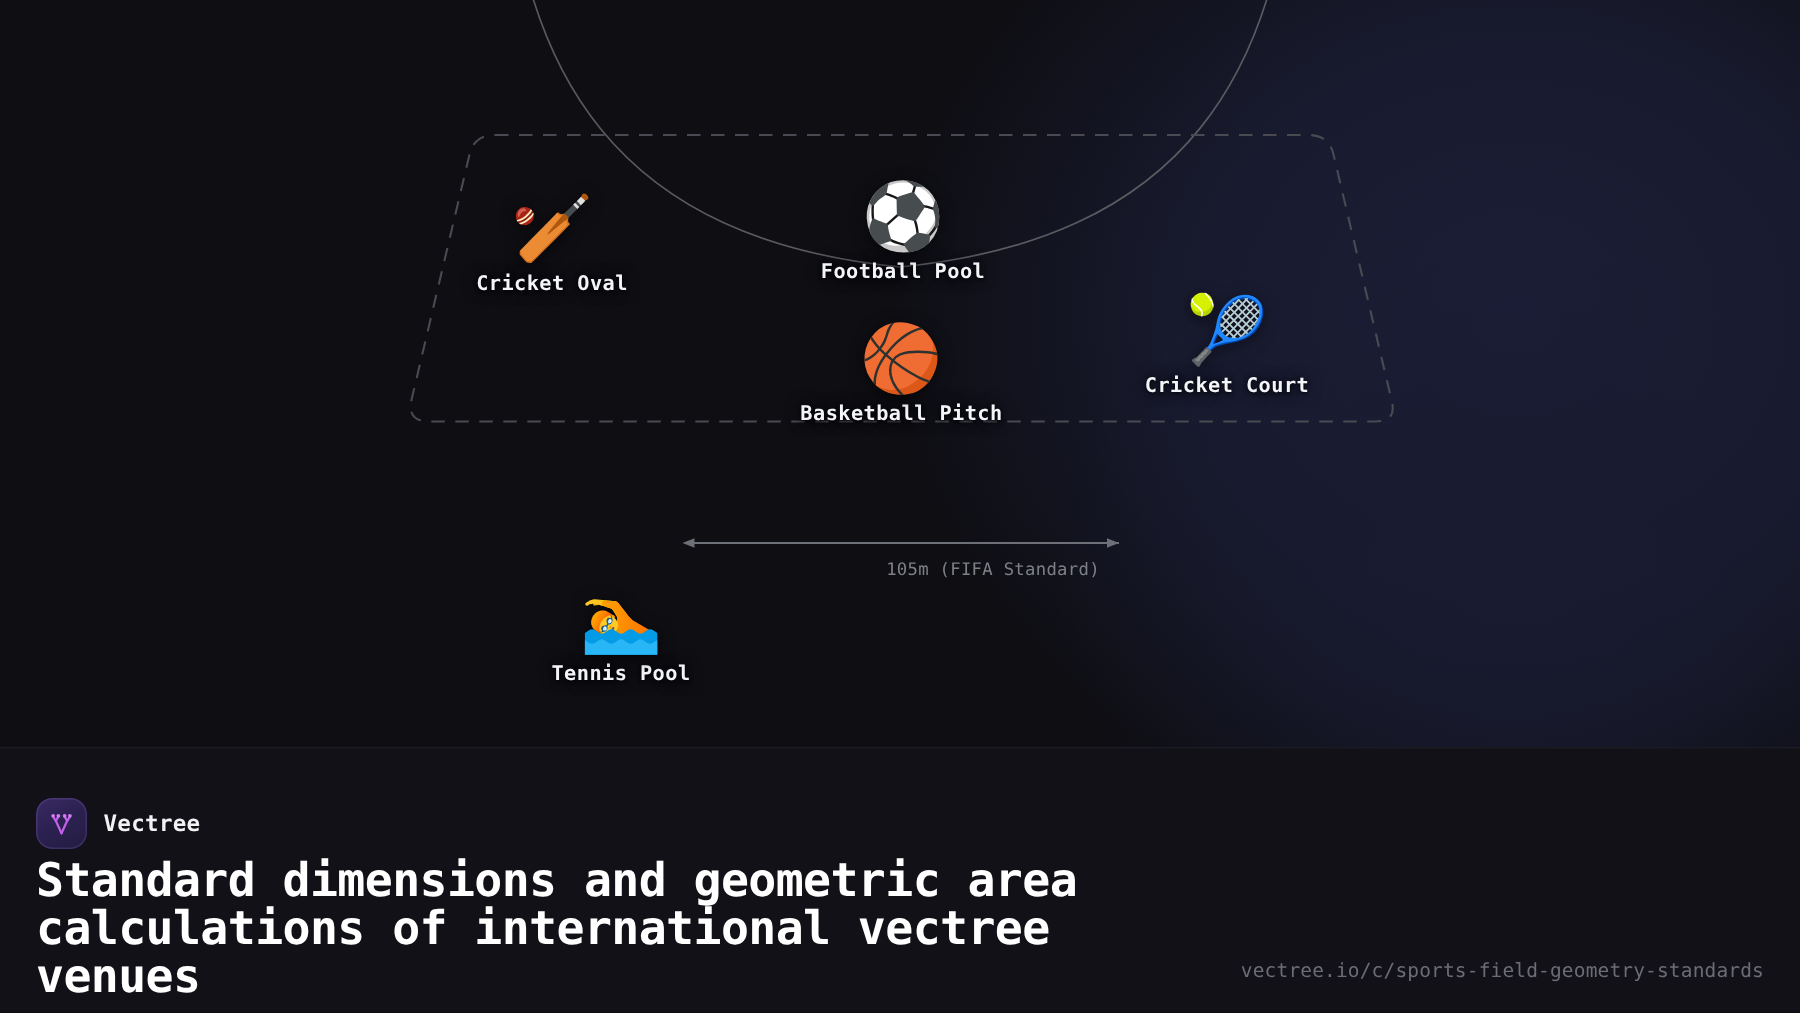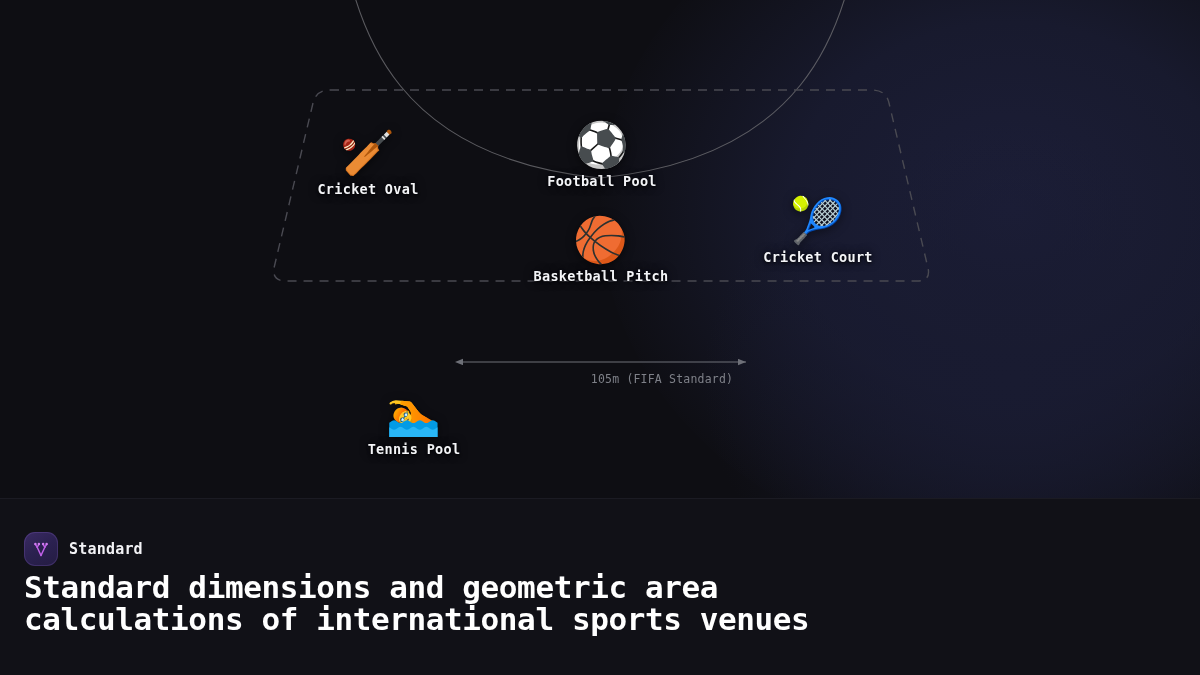--- a/index.html
+++ b/index.html
@@ -190,20 +190,21 @@
             <path d="M13.8 8.2 L15.6 5.4"></path>
           </g>
           <g fill="#d07cf2">
             <circle cx="4.4" cy="4.9" r="1.25"></circle>
             <circle cx="7.9" cy="4.9" r="1.25"></circle>
             <circle cx="12.1" cy="4.9" r="1.25"></circle>
             <circle cx="15.6" cy="4.9" r="1.25"></circle>
           </g>
         </svg>
       </span>
-      <span class="brand-name">Standard</span>
+      <span class="brand-name">Vectree</span>
     </div>
 
-    <div class="headline">Standard dimensions and geometric area calculations of international sports venues</div>
-
+    <div class="headline">Standard dimensions and geometric area calculations of international vectree venues</div>
+
+    <div class="url">vectree.io/c/sports-field-geometry-standards</div>
   </div>
 
 </div>
 
 </body></html>

